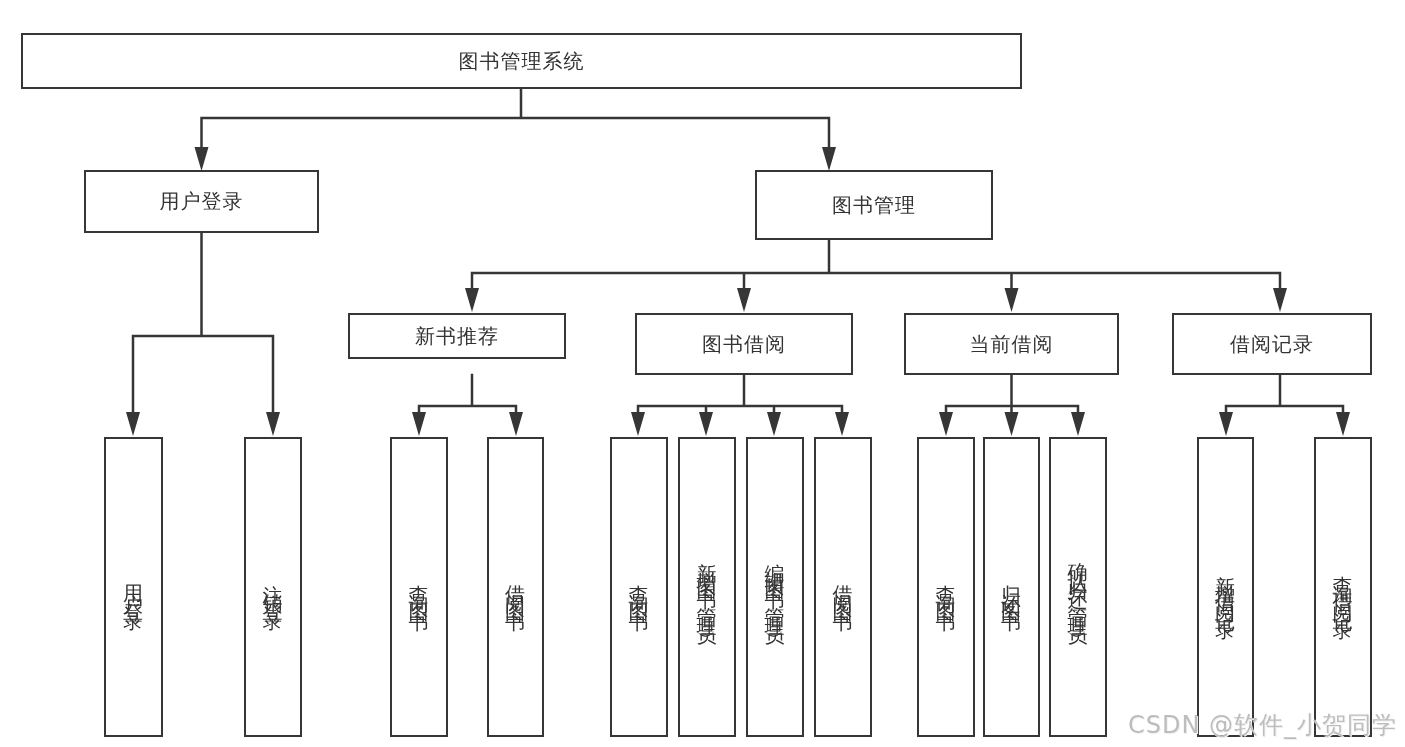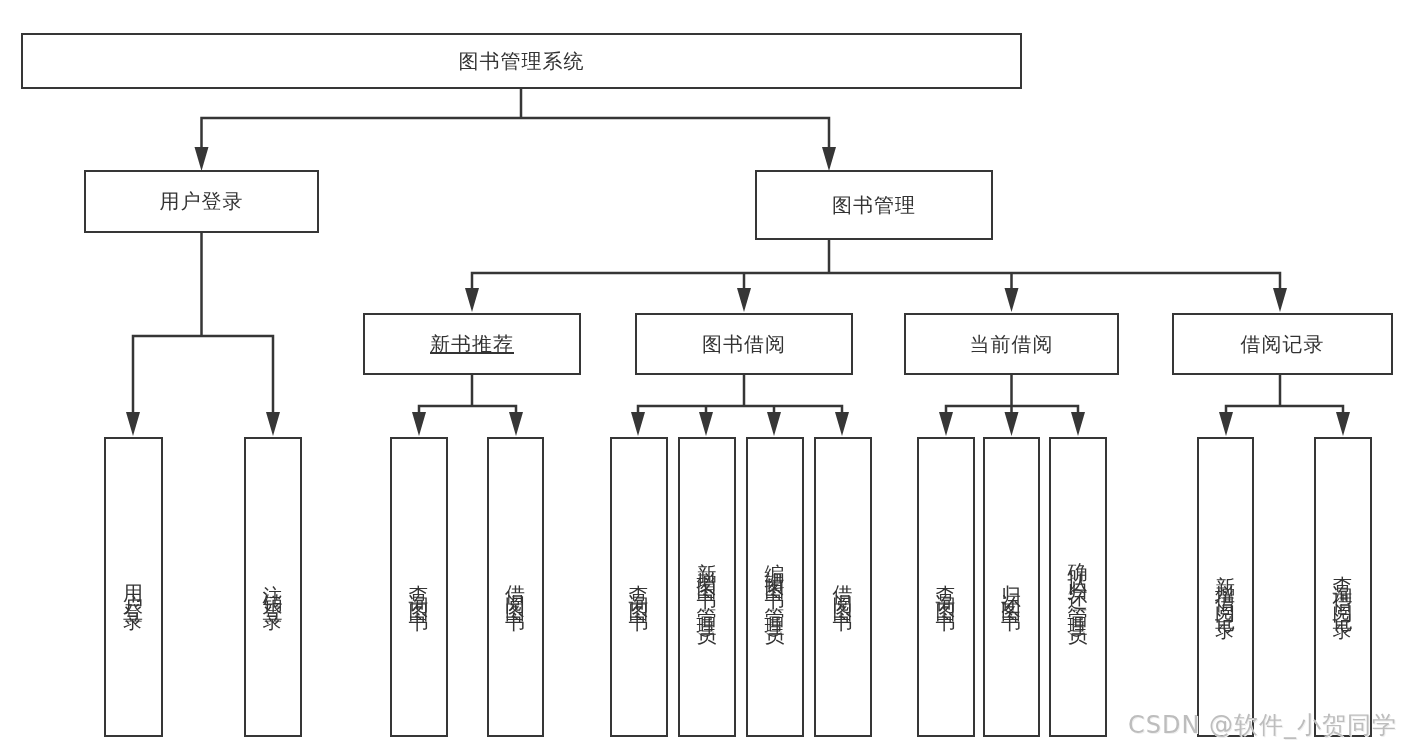--- a/index.html
+++ b/index.html
@@ -100,30 +100,30 @@
     <span>图书管理系统</span>
   </div>
 
   <div class="box" style="left:84px; top:170px; width:235px; height:63px;">
     <span>用户登录</span>
   </div>
   <div class="box" style="left:710px; top:170px; width:238px; height:70px;margin-left:45px;">
     <span>图书管理</span>
   </div>
 
-  <div class="box" style="left:363px; top:313px; width:218px; height:62px;text-decoration:underline;">
+  <div class="box" style="left:348px; top:313px; width:218px; height:46px;">
     <span>新书推荐</span>
   </div>
   <div class="box" style="left:635px; top:313px; width:218px; height:62px;">
     <span>图书借阅</span>
   </div>
   <div class="box" style="left:904px; top:313px; width:215px; height:62px;">
     <span>当前借阅</span>
   </div>
-  <div class="box" style="left:1172px; top:313px; width:221px; height:62px;">
+  <div class="box" style="left:1172px; top:313px; width:200px; height:62px;">
     <span>借阅记录</span>
   </div>
 
   <div class="box v" style="left:104px; top:437px; width:59px; height:300px;">
     <span>用户登录</span>
   </div>
   <div class="box v" style="left:244px; top:437px; width:58px; height:300px;">
     <span>注销登录</span>
   </div>
 

